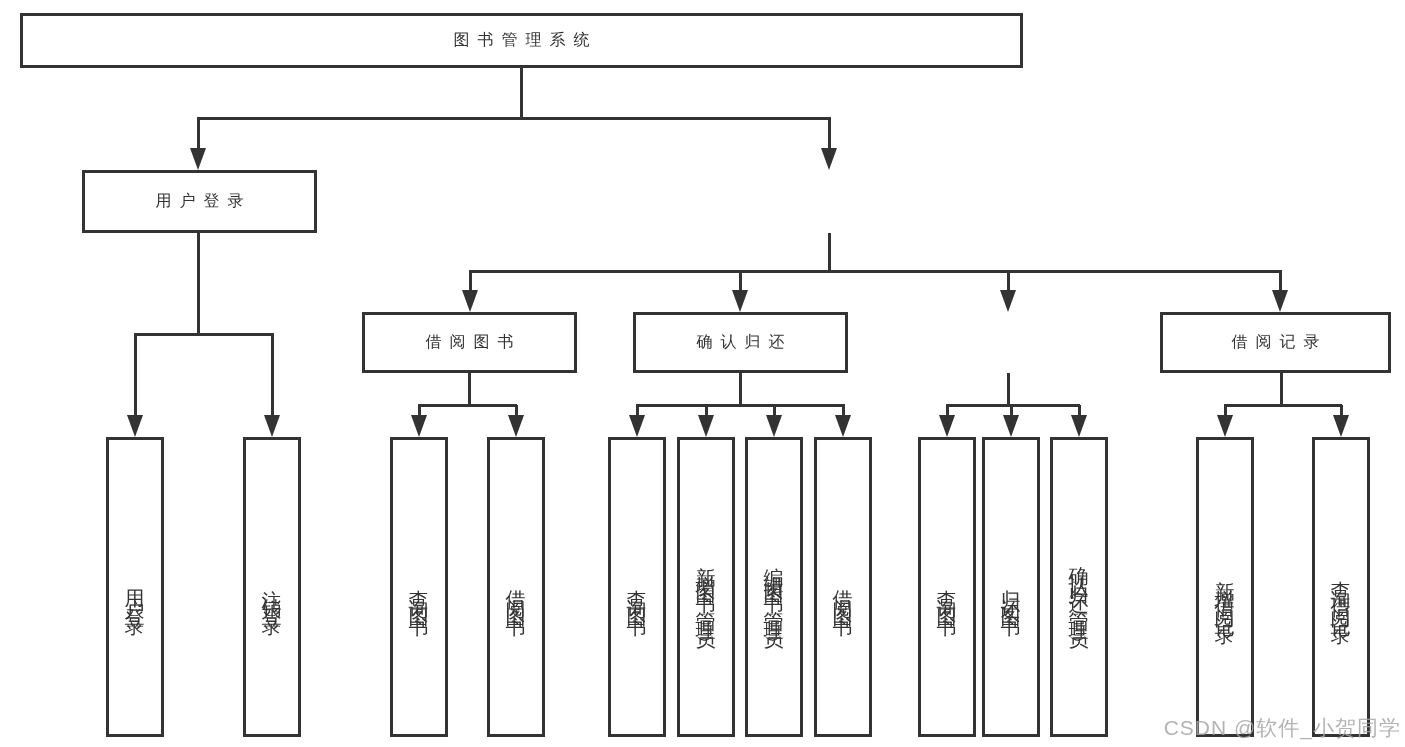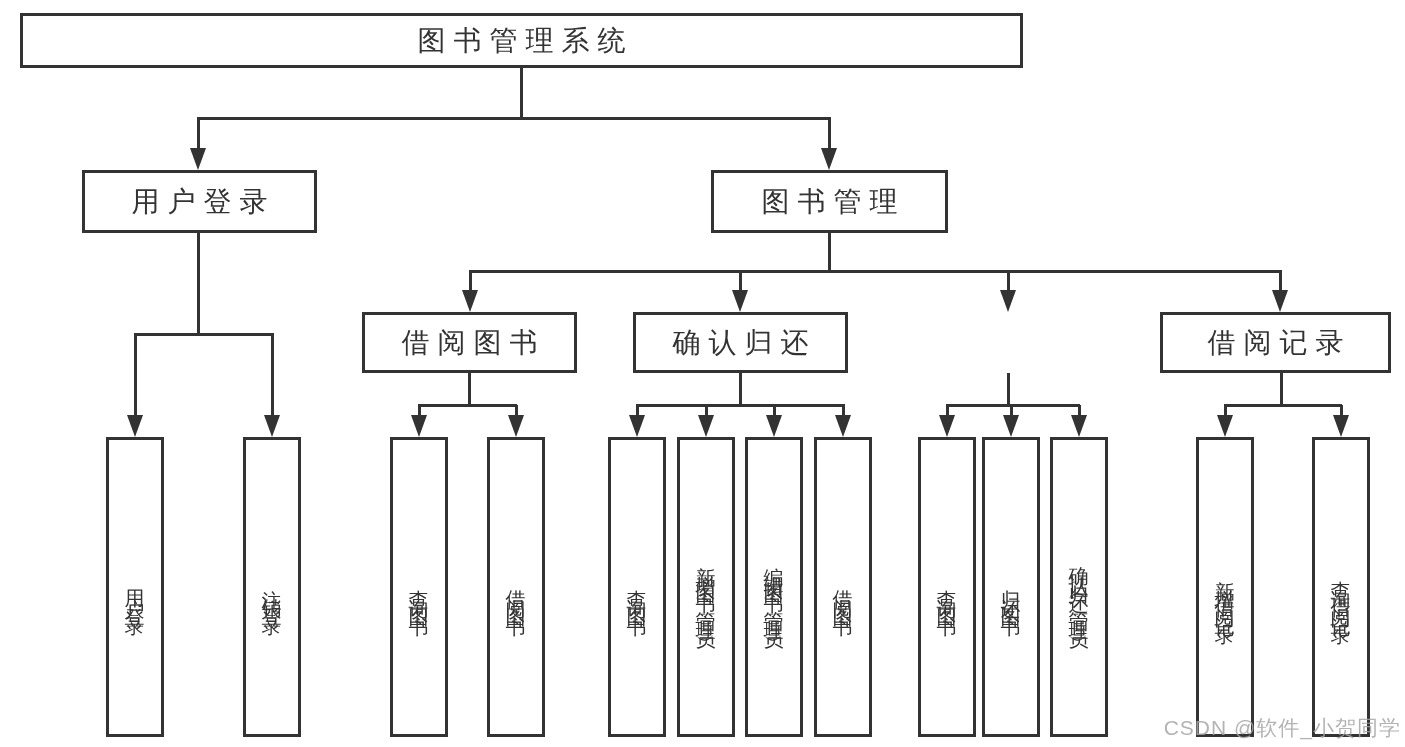--- a/index.html
+++ b/index.html
@@ -8,21 +8,21 @@
   html,body{margin:0;padding:0;background:#fff;}
   #canvas{
     position:relative; width:1405px; height:747px; background:var(--bg);
     font-family:"Liberation Sans","DejaVu Sans",sans-serif; overflow:hidden;
   }
   .box{
     position:absolute; box-sizing:border-box; border:3px solid var(--border);
     background:#fff; color:var(--text);
     display:flex; align-items:center; justify-content:center;
   }
-  .hbox{ font-size:28px; letter-spacing:8px; padding-left:8px; white-space:nowrap; }
+  .hbox{ font-size:16px; letter-spacing:8px; padding-left:8px; white-space:nowrap; }
   .vbox{
     writing-mode:vertical-rl; text-orientation:mixed;
     font-size:20px; letter-spacing:9px; padding-top:9px; line-height:1;
   }
   .vline,.hline{ position:absolute; background:var(--line); }
   .vline{ width:3px; }
   .hline{ height:3px; }
   .ashaft{ position:absolute; width:3px; background:var(--line); }
   .ahead{
     position:absolute; width:0; height:0;
@@ -35,21 +35,20 @@
   }
 </style>
 </head>
 <body>
 
 <div id="canvas">
 
   <div class="box hbox" style="left:20px;top:13px;width:1003px;height:55px;">图书管理系统</div>
 
   <div class="box hbox" style="left:82px;top:170px;width:235px;height:63px;">用户登录</div>
-  <div class="box hbox" style="left:711px;top:170px;width:237px;height:63px;">图书管理</div>
 
   <div class="box hbox" style="left:362px;top:312px;width:215px;height:61px;">借阅图书</div>
   <div class="box hbox" style="left:633px;top:312px;width:215px;height:61px;">确认归还</div>
   <div class="box hbox" style="left:1160px;top:312px;width:231px;height:61px;">借阅记录</div>
 
   <div class="box vbox" style="left:106px;top:437px;width:58px;height:300px;">用户登录</div>
   <div class="box vbox" style="left:243px;top:437px;width:58px;height:300px;">注销登录</div>
 
   <div class="box vbox" style="left:390px;top:437px;width:58px;height:300px;">查询图书</div>
   <div class="box vbox" style="left:487px;top:437px;width:58px;height:300px;">借阅图书</div>

